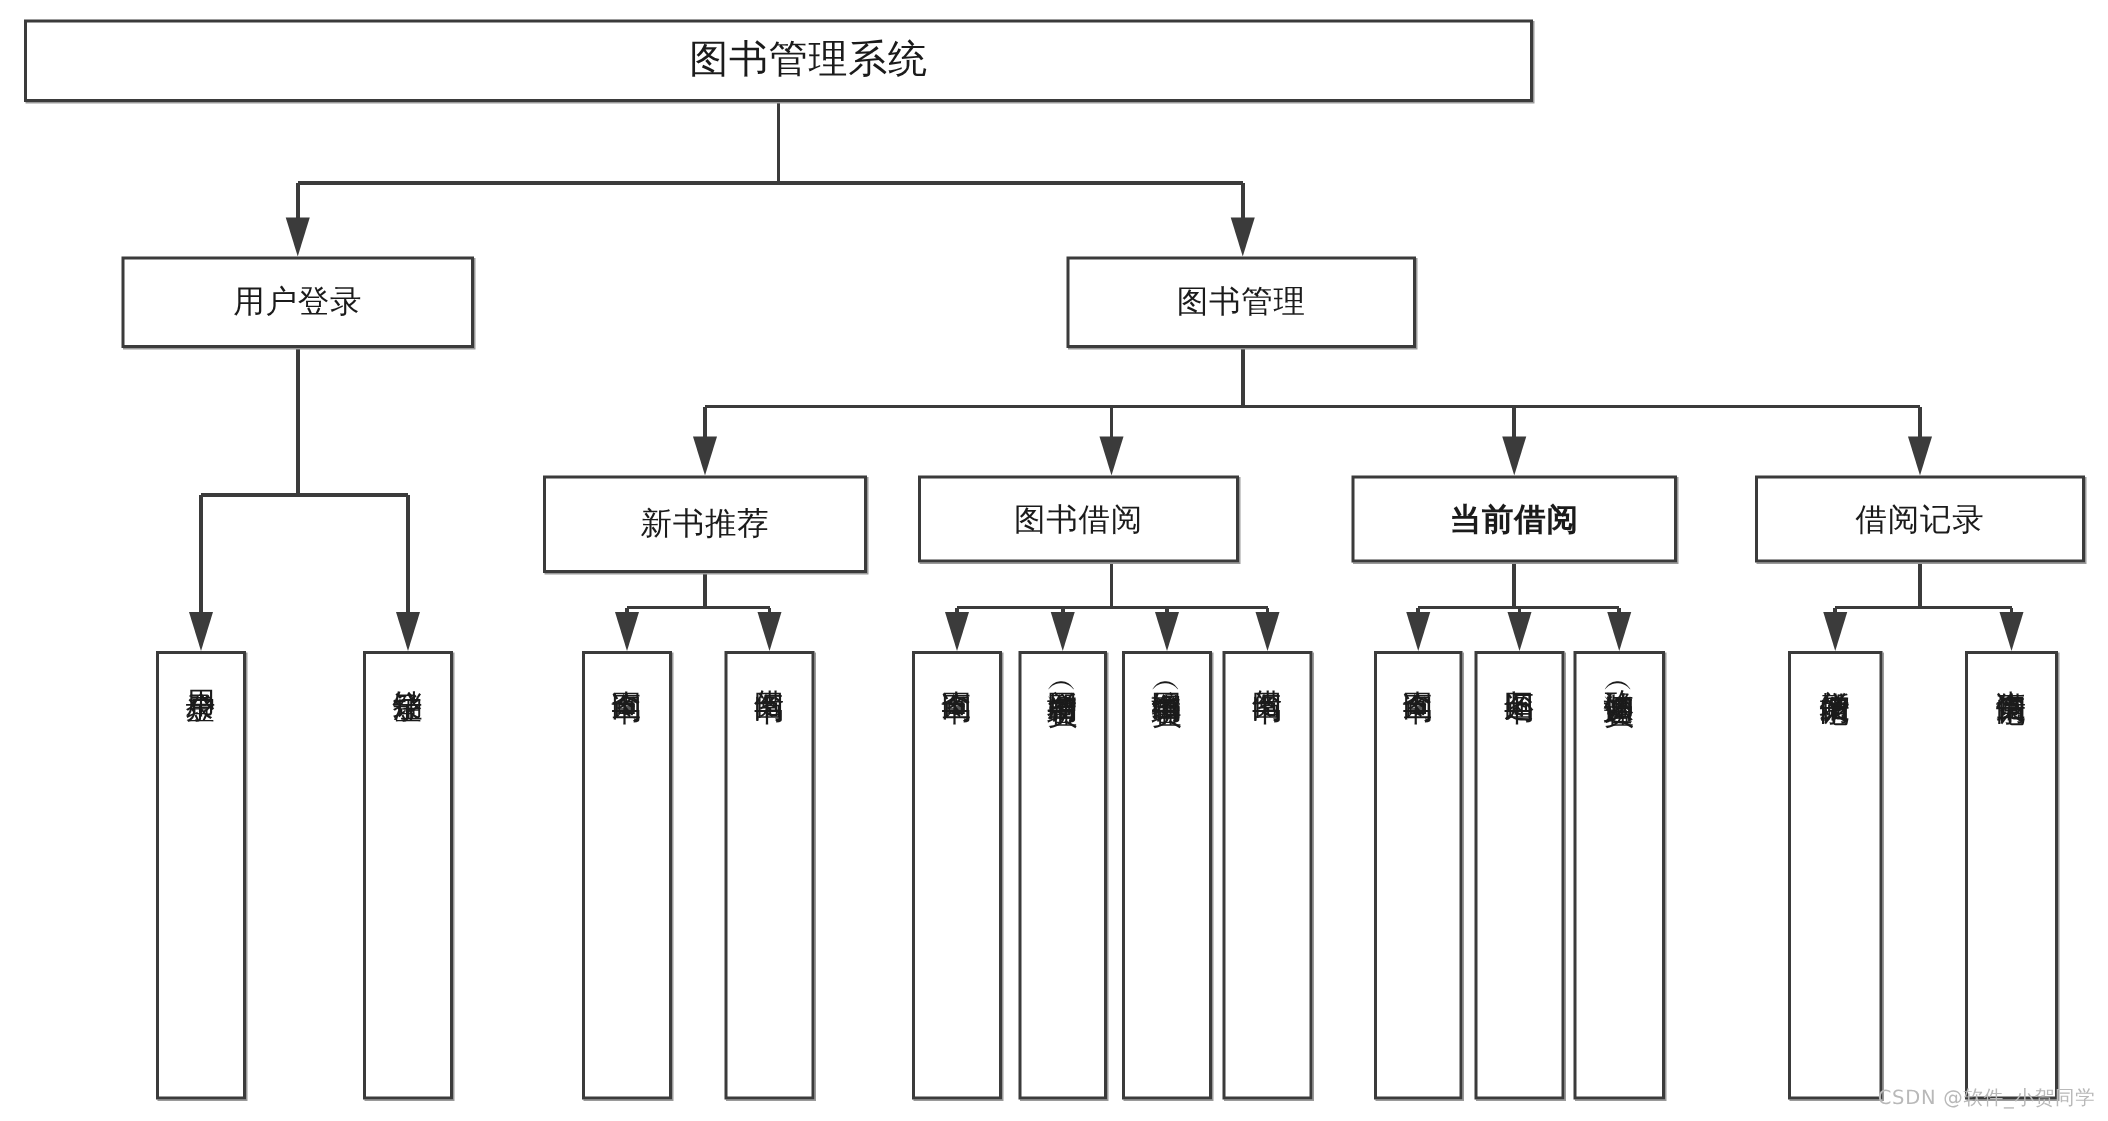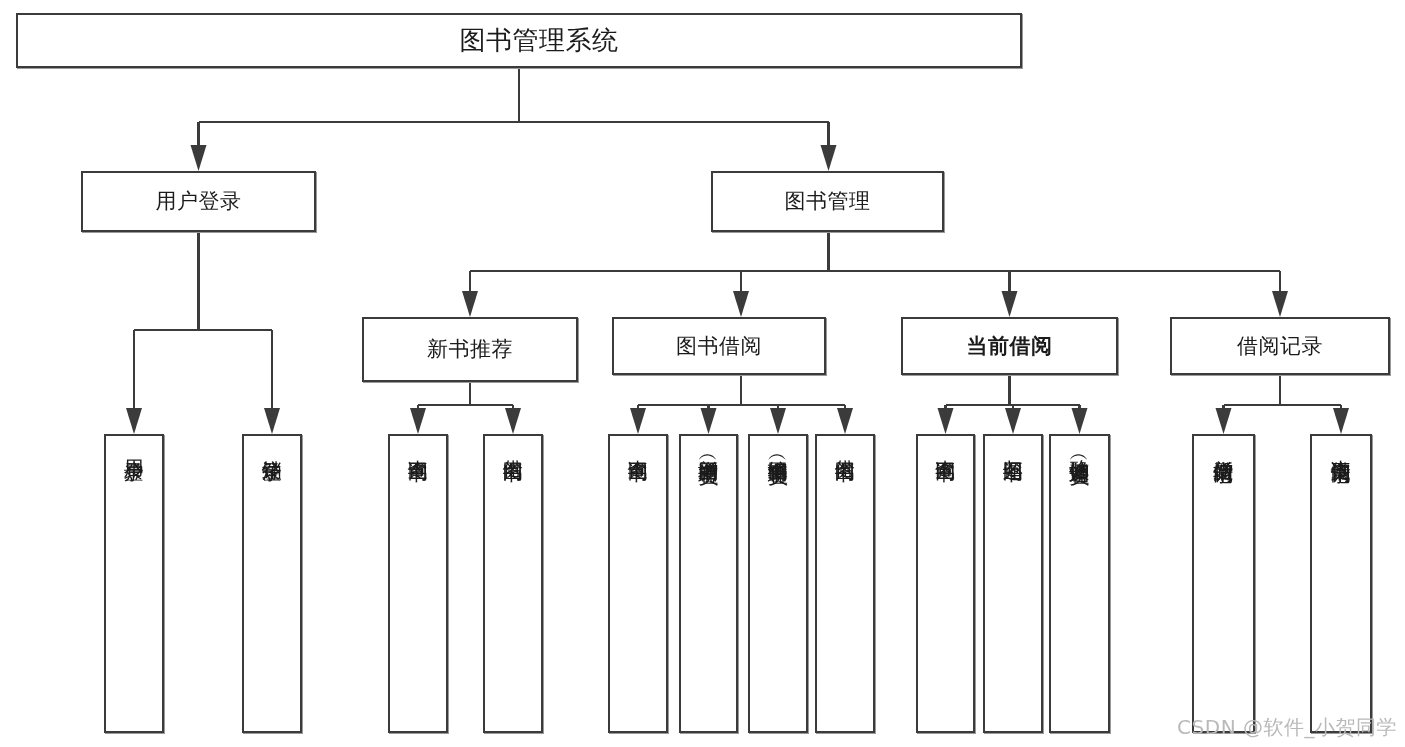--- a/index.html
+++ b/index.html
@@ -63,21 +63,21 @@
     text-orientation: upright;
     font-size: 20px;
     line-height: 1.12;
     letter-spacing: 1px;
     max-height: 285px;
   }
   #watermark {
     position: absolute;
     right: 8px;
     bottom: 6px;
-    font-size: 20px;
+    font-size: 13px;
     color: #b9b9b9;
     letter-spacing: 0.5px;
     white-space: nowrap;
   }
 </style>
 </head>
 <body>
 
 <div id="diagram-canvas">
 

